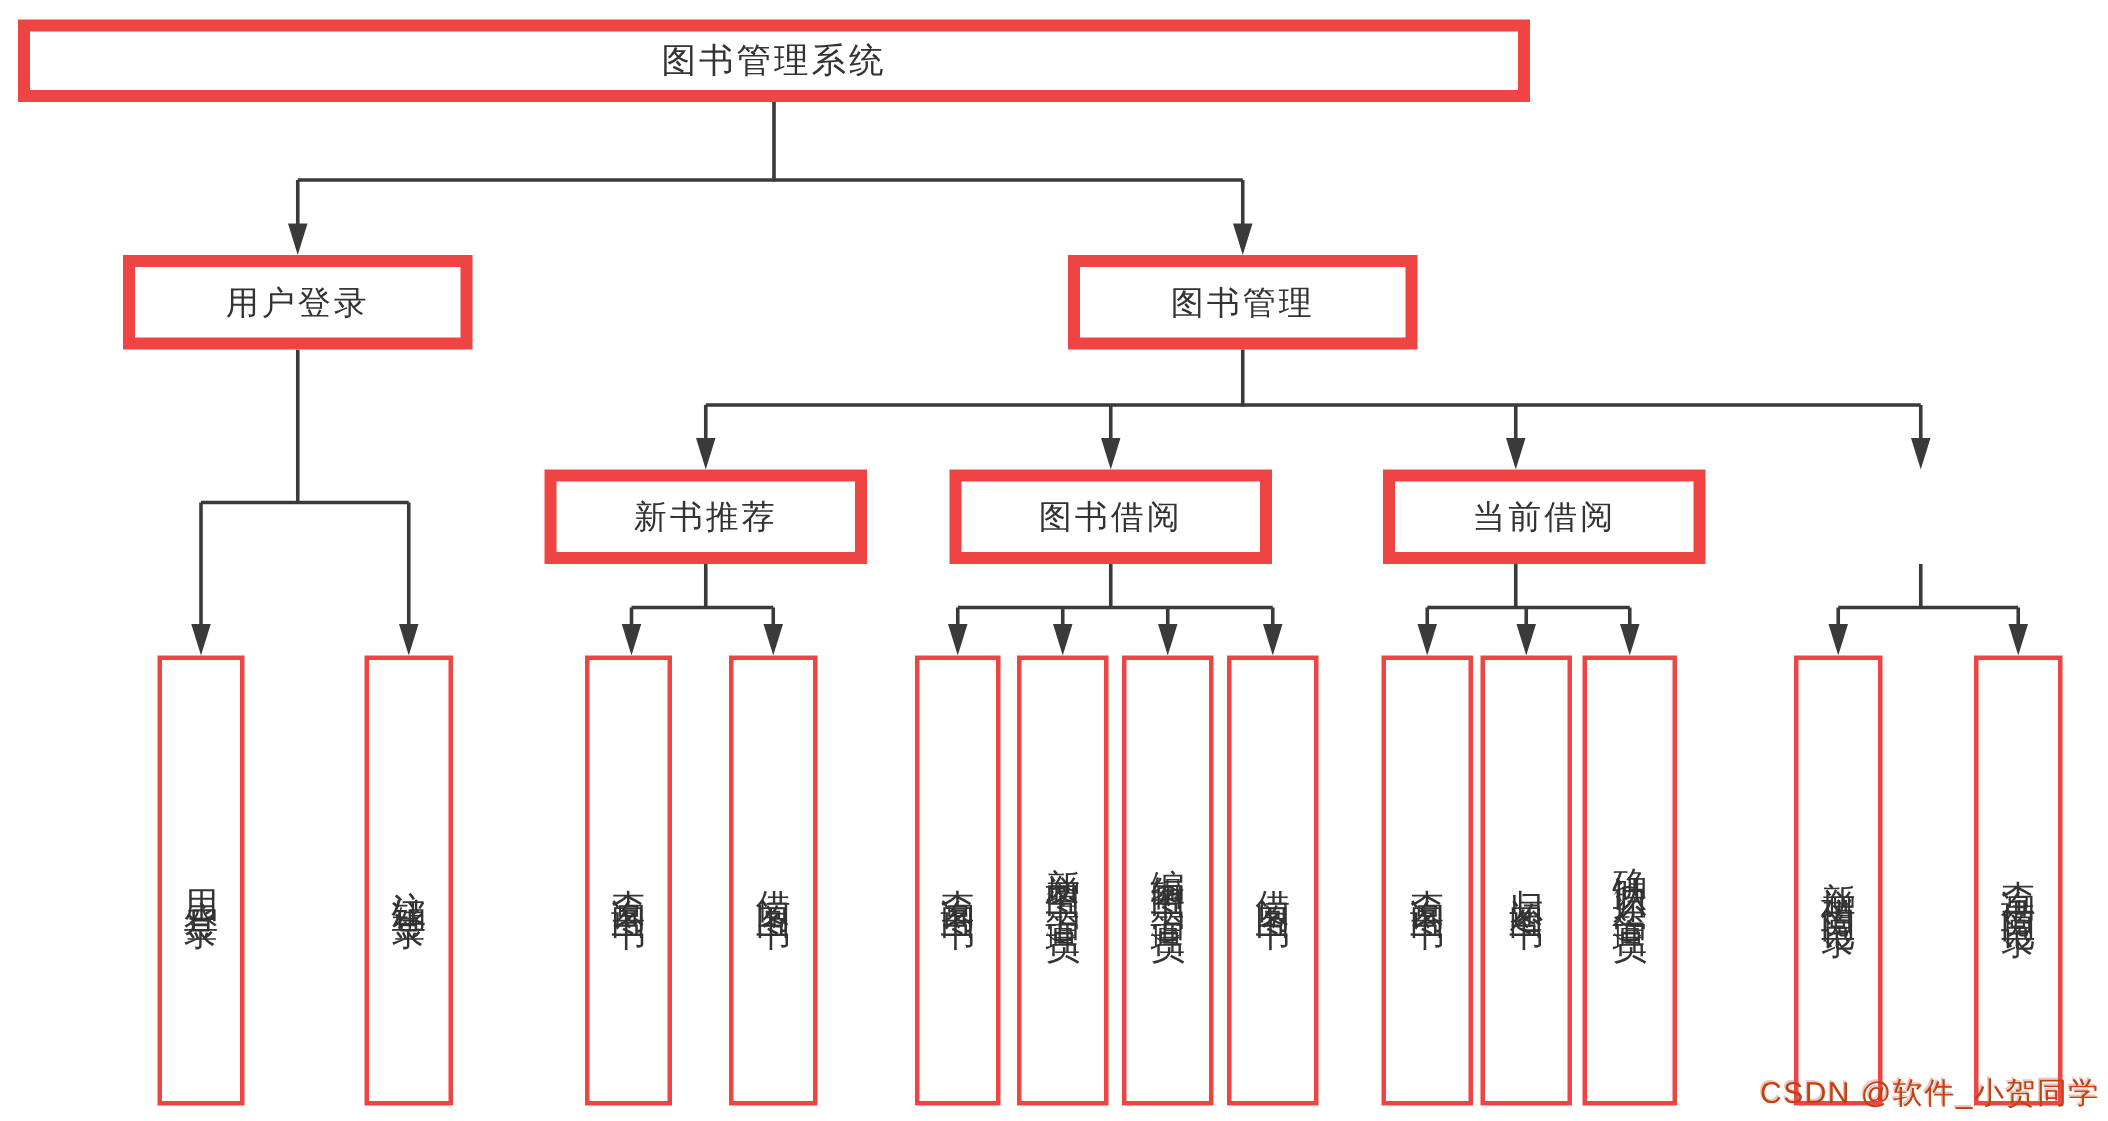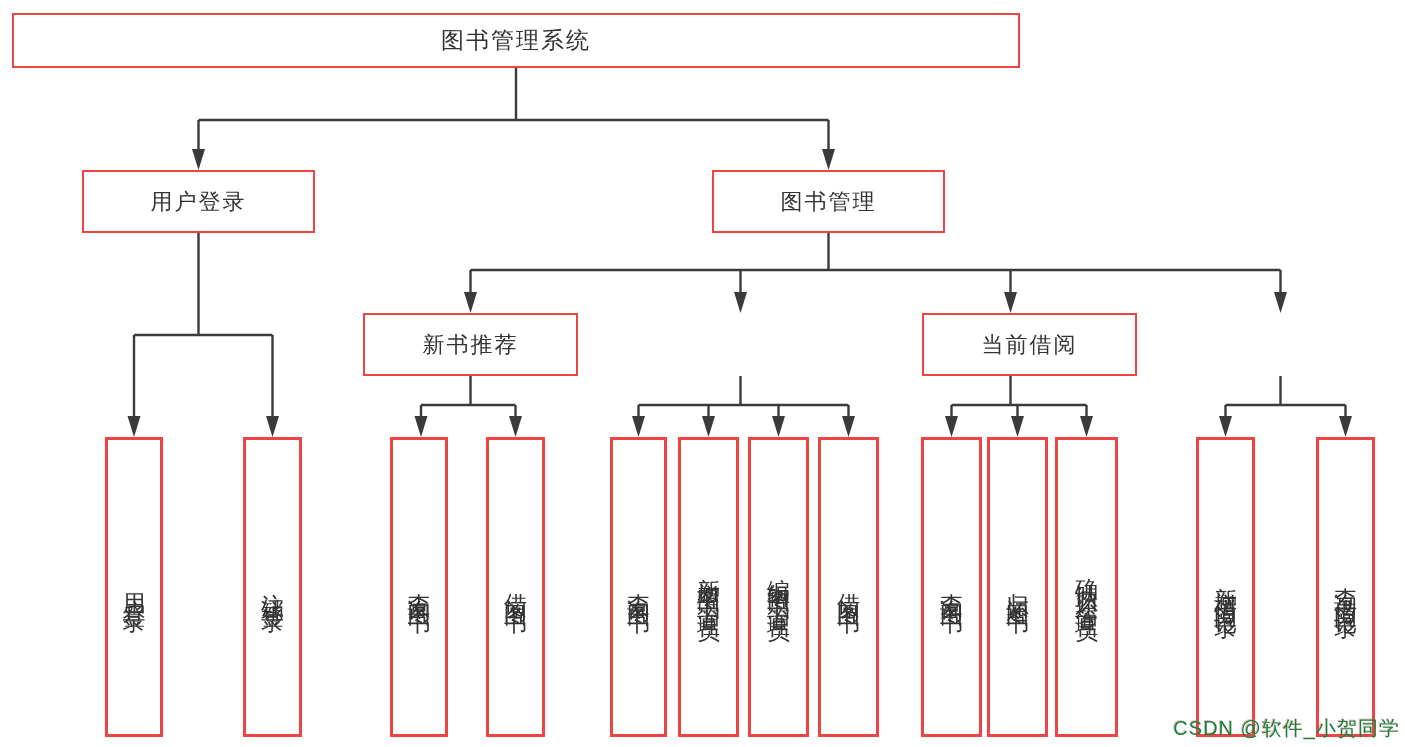--- a/index.html
+++ b/index.html
@@ -20,21 +20,21 @@
     position: absolute;
     left: 0;
     top: 0;
     width: 1405px;
     height: 747px;
   }
   .box {
     position: absolute;
     box-sizing: border-box;
     background: #ffffff;
-    border: 2px solid #ef4444;
+    border: 8px solid #ef4444;
     display: flex;
     align-items: center;
     justify-content: center;
     text-align: center;
     color: #333333;
   }
   .box.root {
     font-size: 23px;
     letter-spacing: 2px;
   }
@@ -49,21 +49,21 @@
     font-size: 23px;
     letter-spacing: 6px;
     line-height: 1;
   }
   .watermark {
     position: absolute;
     top: 715px;
     right: 5px;
     font-size: 20px;
     letter-spacing: 1px;
-    color: #15803d;
+    color: #c2410c;
     text-shadow: -1px -1px 0 rgba(214, 92, 92, 0.38);
     white-space: nowrap;
     pointer-events: none;
   }
 </style>
 </head>
 <body>
 
 <div class="stage">
 
@@ -129,20 +129,23 @@
   <div class="box h" style="left:82px; top:170px; width:233px; height:63px;">
     <span>用户登录</span>
   </div>
   <div class="box h" style="left:363px; top:313px; width:215px; height:63px;">
     <span>新书推荐</span>
   </div>
 
   <div class="box h" style="left:712px; top:170px; width:233px; height:63px;">
     <span>图书管理</span>
   </div>
+  <div class="box h" style="left:633px; top:313px; width:215px; height:63px;">
+    <span>图书借阅</span>
+  </div>
   <div class="box h" style="left:922px; top:313px; width:215px; height:63px;">
     <span>当前借阅</span>
   </div>
 
   <div class="box leaf" style="left:105px; top:437px; width:58px; height:300px;">
     <span>用户登录</span>
   </div>
   <div class="box leaf" style="left:243px; top:437px; width:59px; height:300px;">
     <span>注销登录</span>
   </div>

